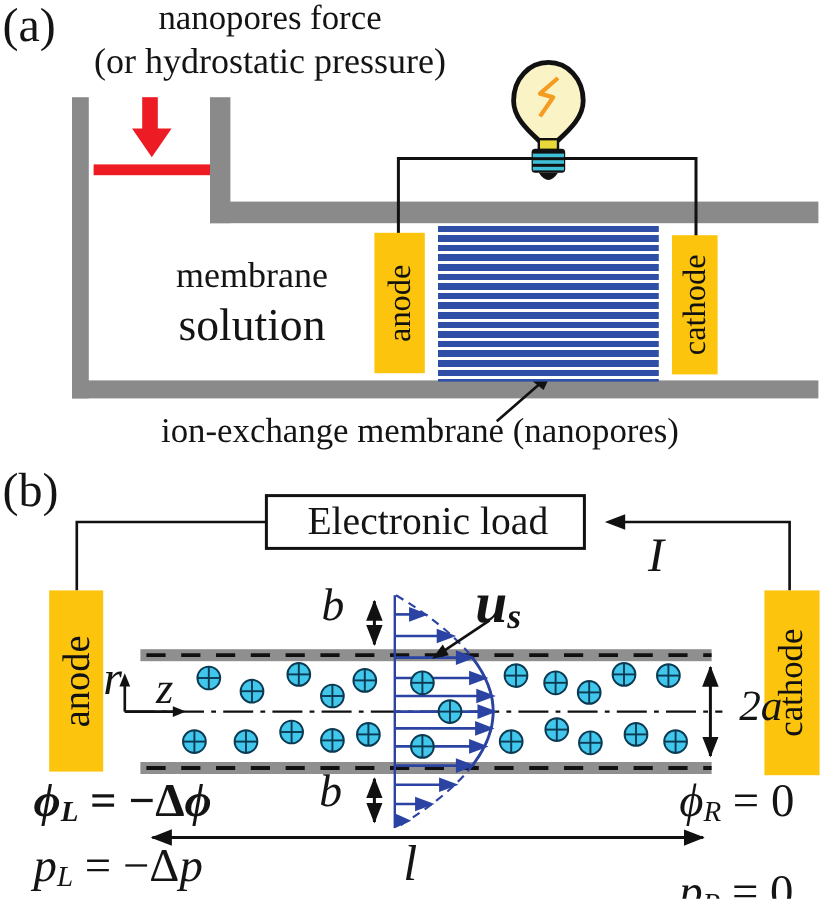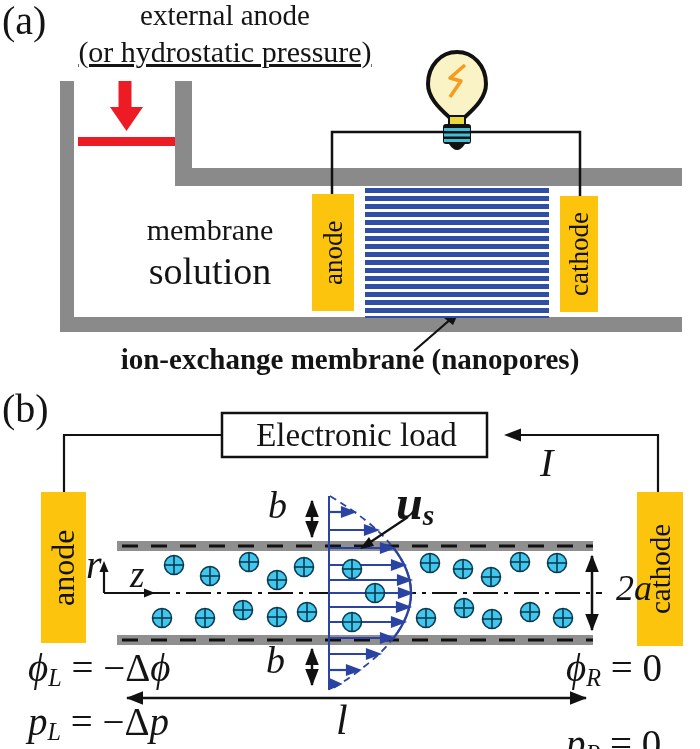--- a/index.html
+++ b/index.html
@@ -58,25 +58,25 @@
 
 <div class="membrane abs" style="left:365px;top:188px;width:184px;height:130px;"></div>
 <div class="electrode" style="left:312px;top:194px;width:42px;height:117px;font-size:27px;">
   <span>anode</span>
 </div>
 <div class="electrode" style="left:560px;top:196px;width:38px;height:116px;font-size:27px;">
   <span>cathode</span>
 </div>
 
 <div class="abs lbl" style="left:2px;top:0px;font-size:40px;">(a)</div>
-<div class="abs lbl ctr" style="left:40px;top:0px;width:370px;font-size:29px;">external anode</div>
-<div class="abs lbl ctr" style="left:30px;top:36px;width:390px;font-size:30px;text-decoration:underline;">(or hydrostatic pressure)</div>
+<div class="abs lbl ctr" style="left:40px;top:0px;width:370px;font-size:29px;">nanopores force</div>
+<div class="abs lbl ctr" style="left:30px;top:36px;width:390px;font-size:30px;">(or hydrostatic pressure)</div>
 <div class="abs lbl ctr" style="left:110px;top:214px;width:200px;font-size:30px;">membrane</div>
 <div class="abs lbl ctr" style="left:110px;top:252px;width:200px;font-size:38px;">solution</div>
-<div class="abs lbl ctr" style="left:60px;top:344px;width:580px;font-size:29px;font-weight:bold;">ion-exchange membrane (nanopores)</div>
+<div class="abs lbl ctr" style="left:60px;top:344px;width:580px;font-size:29px;">ion-exchange membrane (nanopores)</div>
 
 <svg width="700" height="749" viewBox="0 0 700 749">
   <defs>
     <marker id="ab" markerWidth="7" markerHeight="5.5" refX="6.5" refY="2.75" orient="auto-start-reverse">
       <path d="M0,0 L7,2.75 L0,5.5 Z" fill="#111"></path>
     </marker>
     <clipPath id="chanclip">
         <rect x="320" y="548" width="185" height="90"></rect>
       </clipPath>
   </defs>
@@ -190,16 +190,16 @@
 <div class="abs lbl" style="left:2px;top:388px;font-size:40px;">(b)</div>
 <div class="abs lbl ctr" style="left:222px;top:413px;width:269px;height:44px;line-height:44px;font-size:33px;">Electronic load</div>
 <div class="abs lbl it" style="left:540px;top:442px;font-size:40px;">I</div>
 <div class="abs lbl it" style="left:86px;top:544px;font-size:40px;">r</div>
 <div class="abs lbl it" style="left:130px;top:556px;font-size:37px;">z</div>
 <div class="abs lbl it" style="left:268px;top:486px;font-size:38px;">b</div>
 <div class="abs lbl it" style="left:266px;top:641px;font-size:38px;">b</div>
 <div class="abs lbl" style="left:396px;top:478px;font-size:48px;font-weight:bold;"><span class="f-i">u</span><span class="f-s">s</span></div>
 <div class="abs lbl it" style="left:616px;top:570px;font-size:36px;">2a</div>
 <div class="abs lbl it" style="left:336px;top:698px;font-size:42px;">l</div>
-<div class="abs lbl" style="left:28px;top:648px;font-size:39px;"><span class="f-i">ϕ</span><span class="f-s">L</span><span class="f-n"> = −Δ</span><span class="f-i">ϕ</span></div>
+<div class="abs lbl" style="left:28px;top:648px;font-size:39px;font-weight:bold;"><span class="f-i">ϕ</span><span class="f-s">L</span><span class="f-n"> = −Δ</span><span class="f-i">ϕ</span></div>
 <div class="abs lbl" style="left:28px;top:702px;font-size:39px;text-align:center;"><span class="f-i">p</span><span class="f-s">L</span><span class="f-n"> = −Δ</span><span class="f-i">p</span></div>
 <div class="abs lbl" style="left:566px;top:648px;font-size:39px;"><span class="f-i">ϕ</span><span class="f-s">R</span><span class="f-n"> = 0</span></div>
 <div class="abs lbl" style="left:566px;top:704px;font-size:39px;margin-top:20px;"><span class="f-i">p</span><span class="f-s">R</span><span class="f-n"> = 0</span></div>
 
 </body></html>

